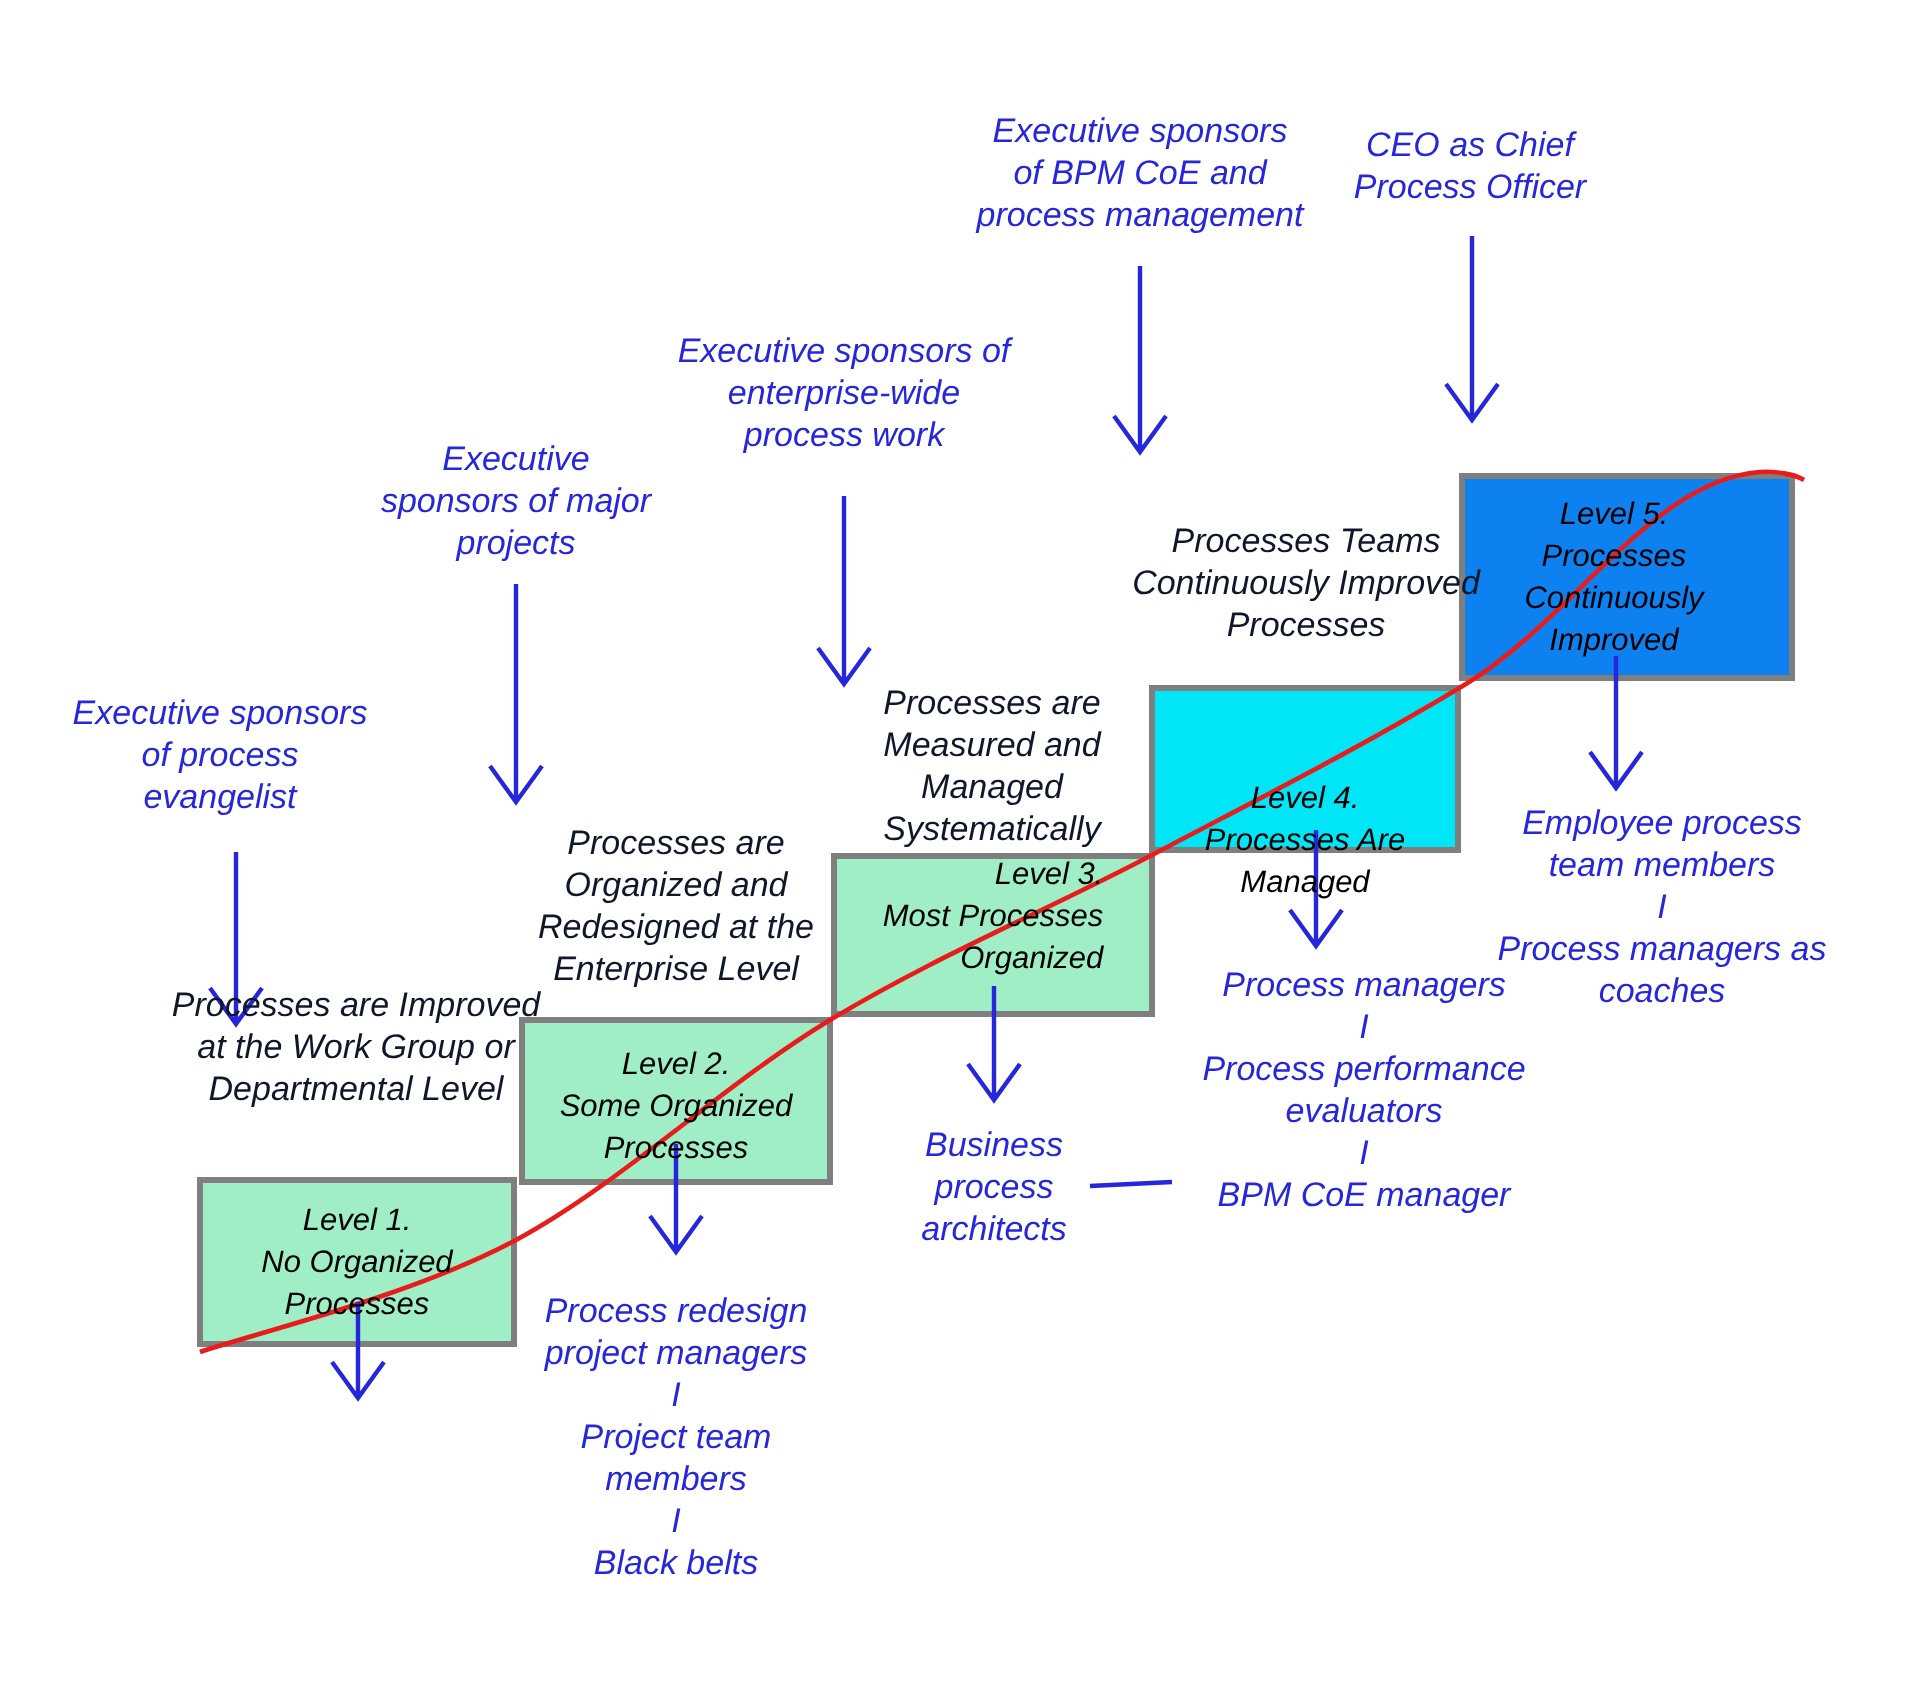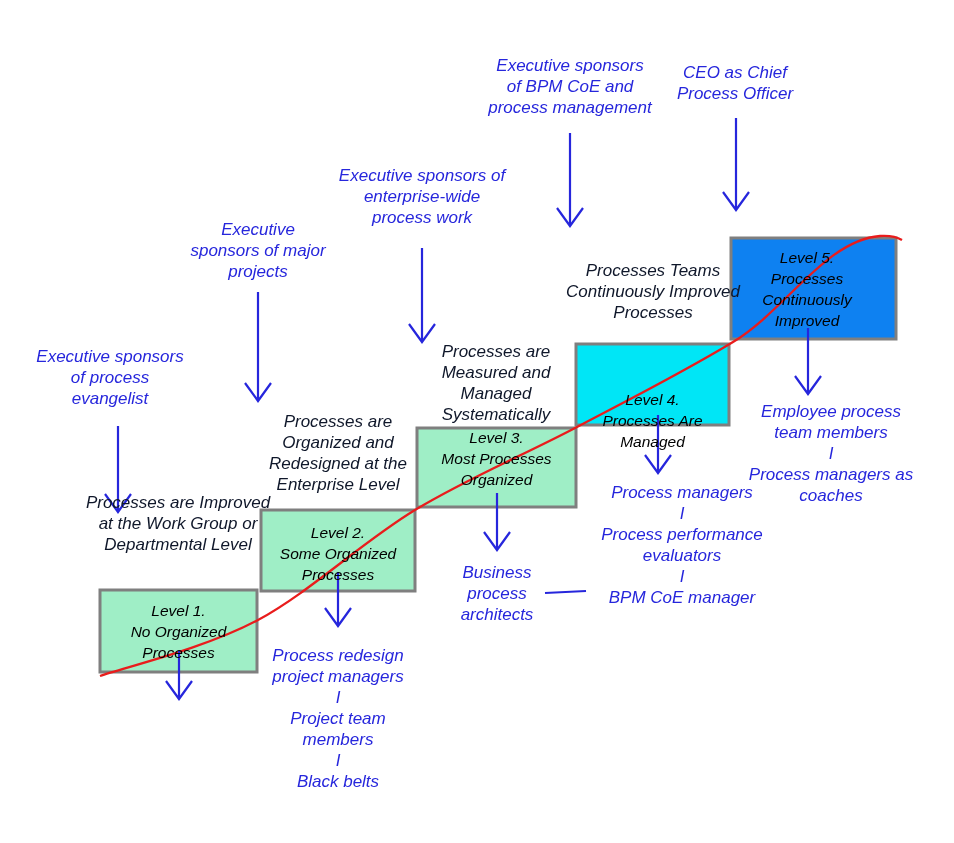--- a/index.html
+++ b/index.html
@@ -46,21 +46,21 @@
 
     <path d="M545,593 L586,591" fill="none" stroke="#2626DC" stroke-width="2.2"></path>
   </svg>
 
   <div class="boxlabel" style="left:100px;top:590px;width:157px;height:82px;">Level 1.
 No Organized
 Processes</div>
   <div class="boxlabel" style="left:261px;top:510px;width:154px;height:87px;">Level 2.
 Some Organized
 Processes</div>
-  <div class="boxlabel" style="left:417px;top:428px;width:159px;height:60px;">Level 3.
+  <div class="boxlabel" style="left:417px;top:428px;width:159px;height:60px;text-align:right;">Level 3.
 Most Processes
 Organized</div>
   <div class="boxlabel" style="left:576px;top:344px;width:153px;height:81px;margin-top:36px;">Level 4.
 Processes Are
 Managed</div>
   <div class="boxlabel" style="left:731px;top:238px;width:152px;height:101px;">Level 5.
 Processes
 Continuously
 Improved</div>
 

